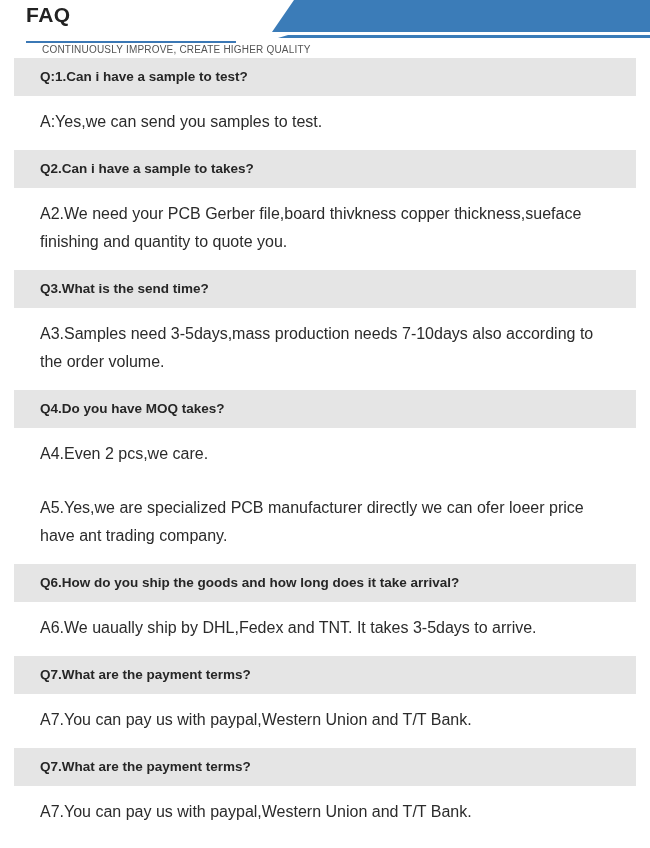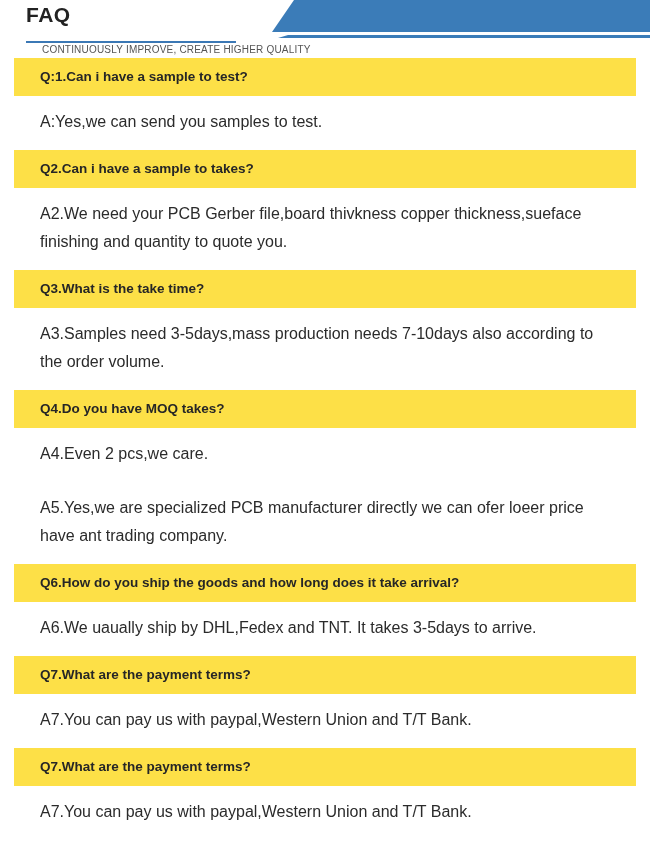--- a/index.html
+++ b/index.html
@@ -79,21 +79,21 @@
   }
 
   
   .faq-list {
     padding: 12px 14px 0 14px;
   }
   .faq-item {
     margin: 0 0 0 0;
   }
   .faq-q {
-    background: #fde047;
+    background: #e5e5e5;
     font-size: 13.5px;
     font-weight: bold;
     color: #262626;
     padding: 11px 10px 11px 26px;
     line-height: 16px;
   }
   .faq-a {
     font-size: 16px;
     color: #2b2b2b;
     padding: 12px 26px 14px 26px;
@@ -121,21 +121,21 @@
       <div class="faq-q">Q:1.Can i have a sample to test?</div>
       <div class="faq-a">A:Yes,we can send you samples to test.</div>
     </div>
 
     <div class="faq-item">
       <div class="faq-q">Q2.Can i have a sample to takes?</div>
       <div class="faq-a">A2.We need your PCB Gerber file,board thivkness copper thickness,sueface finishing and quantity to quote you.</div>
     </div>
 
     <div class="faq-item">
-      <div class="faq-q">Q3.What is the take time?</div>
+      <div class="faq-q">Q3.What is the send time?</div>
       <div class="faq-a">A3.Samples need 3-5days,mass production needs 7-10days also according to the order volume.</div>
     </div>
 
     <div class="faq-item">
       <div class="faq-q">Q4.Do you have MOQ takes?</div>
       <div class="faq-a">A4.Even 2 pcs,we care.</div>
     </div>
 
     <div class="faq-item">
       <div class="faq-a">A5.Yes,we are specialized PCB manufacturer directly we can ofer loeer price have ant trading company.</div>

